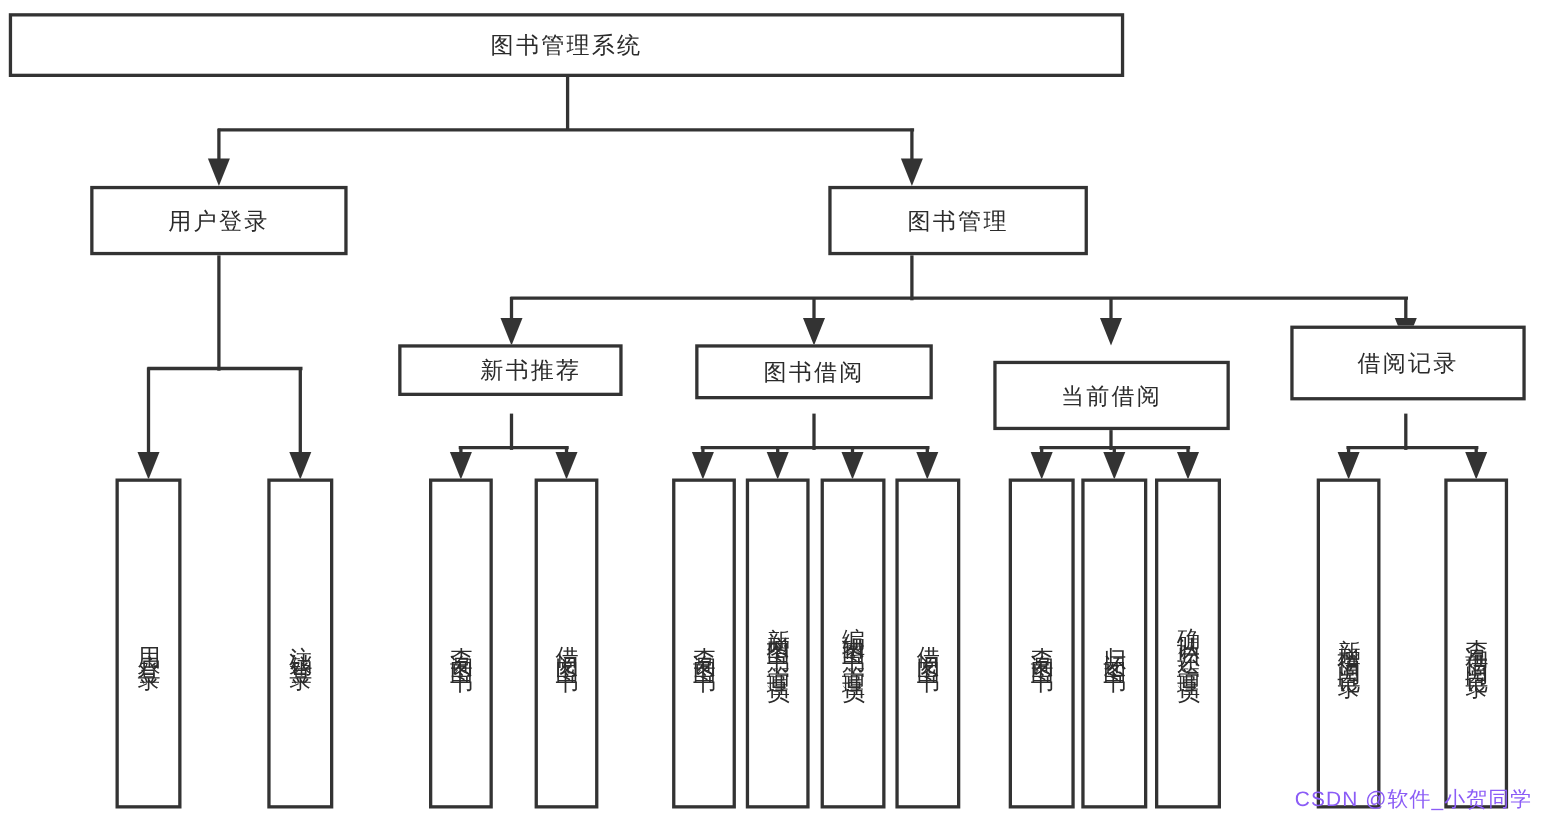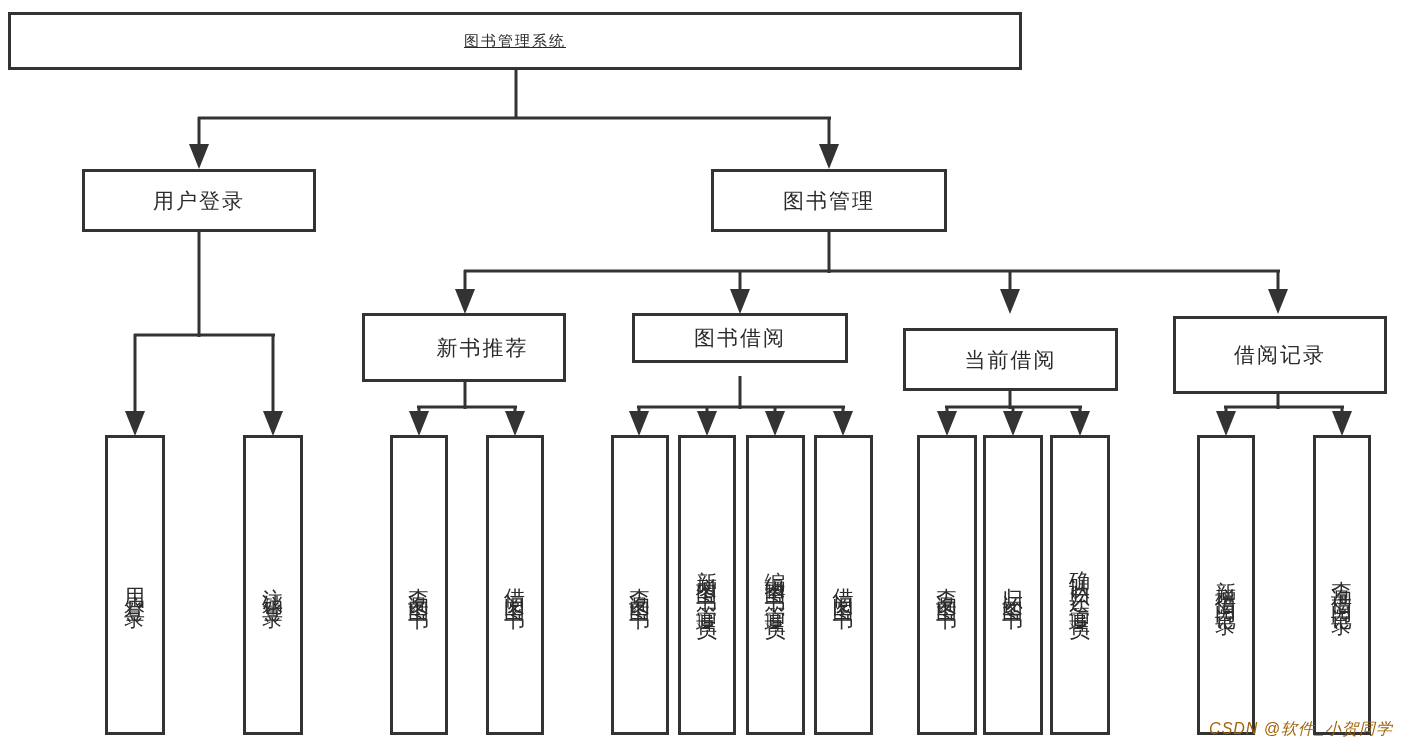--- a/index.html
+++ b/index.html
@@ -18,21 +18,21 @@
     position: absolute;
     box-sizing: border-box;
     border: 3px solid #333333;
     background: #ffffff;
     display: flex;
     align-items: center;
     justify-content: center;
     color: #2b2b2b;
   }
   .hnode { font-size: 21px; letter-spacing: 2px; }
-  .root-node { font-size: 15px; letter-spacing: 2px; text-decoration: underline; }
+  .root-node { font-size: 21px; letter-spacing: 2px; }
   .leaf {
     top: 435px;
     height: 300px;
   }
   .leaf .v-label {
     writing-mode: vertical-rl;
     text-orientation: mixed;
     font-size: 21px;
     letter-spacing: 7px;
     line-height: 1;
@@ -42,25 +42,24 @@
     position: absolute; left: 0; top: 0;
     width: 1405px; height: 747px;
     pointer-events: none;
   }
   #connectors line { stroke: #333333; stroke-width: 3; }
   #connectors polygon { fill: #333333; }
   .watermark {
     position: absolute;
     right: 12px;
     bottom: 7px;
-    font-size: 16px;
-    color: #a16207;
+    font-size: 19px;
+    color: #8b5cf6;
     letter-spacing: 1px;
     white-space: nowrap;
-    font-style: italic;
   }
 </style>
 </head>
 <body>
 
 <div id="canvas">
 
   <svg id="connectors" viewBox="0 0 1405 747" xmlns="http://www.w3.org/2000/svg">
 
     <g>
@@ -137,34 +136,34 @@
     </g>
   </svg>
 
   <div class="box root-node" style="left:8px; top:12px; width:1014px; height:58px;">
     <span>图书管理系统</span>
   </div>
 
   <div class="box hnode" style="left:82px; top:169px; width:234px; height:63px;">
     <span>用户登录</span>
   </div>
-  <div class="box hnode" style="left:711px; top:169px; width:236px; height:63px;">
+  <div class="box hnode" style="left:753px; top:169px; width:236px; height:63px;">
     <span>图书管理</span>
   </div>
 
-  <div class="box hnode" style="left:362px; top:313px; width:204px; height:69px;padding-left:37px;">
+  <div class="box hnode" style="left:362px; top:313px; width:204px; height:47px;padding-left:37px;">
     <span>新书推荐</span>
   </div>
   <div class="box hnode" style="left:632px; top:313px; width:216px; height:50px;">
     <span>图书借阅</span>
   </div>
   <div class="box hnode" style="left:903px; top:313px; width:215px; height:63px;margin-top:15px;">
     <span>当前借阅</span>
   </div>
-  <div class="box hnode" style="left:1173px; top:316px; width:214px; height:78px;">
+  <div class="box hnode" style="left:1173px; top:296px; width:214px; height:68px;">
     <span>借阅记录</span>
   </div>
 
   <div class="box leaf" style="left:105px; width:60px;">
     <span class="v-label">用户登录</span>
   </div>
   <div class="box leaf" style="left:243px; width:60px;">
     <span class="v-label">注销登录</span>
   </div>
 

